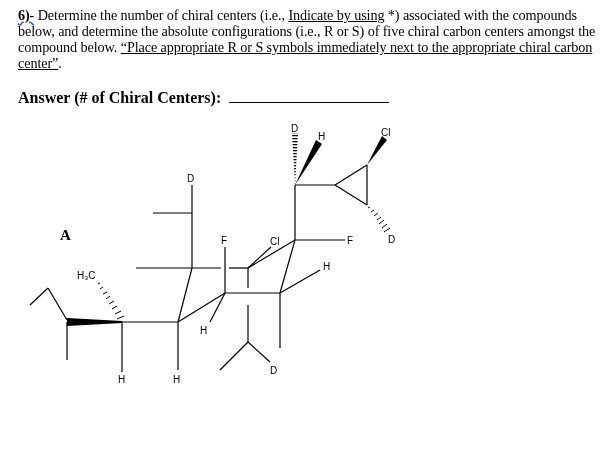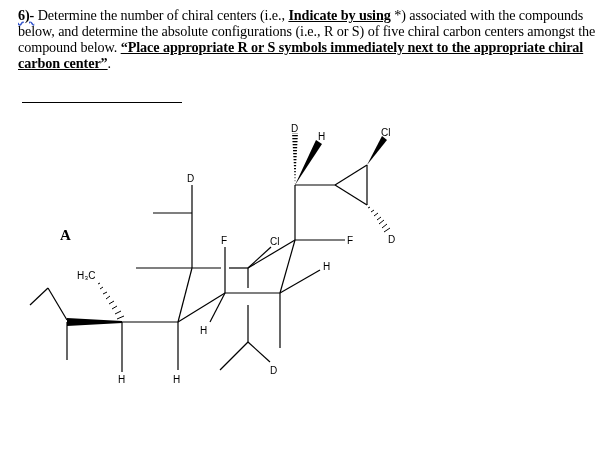--- a/index.html
+++ b/index.html
@@ -3,37 +3,37 @@
   <meta charset="utf-8">
   <style>
     html, body { margin: 0; padding: 0; background: #ffffff; }
     body { width: 613px; height: 460px; position: relative; overflow: hidden;
            font-family: "Liberation Serif", serif; color: #000; }
     .question { position: absolute; left: 18px; top: 7px; width: 580px;
                 font-size: 14.2px; line-height: 16px; letter-spacing: -0.1px; }
     .qnum { font-weight: bold; text-decoration: underline; text-decoration-style: wavy;
             text-decoration-color: #3355cc; }
     .b { font-weight: normal; }
-    .bu { font-weight: bold; text-decoration: underline; }
+    .bu { font-weight: normal; text-decoration: underline; }
     .answer { position: absolute; left: 18px; top: 88px; font-size: 16px; font-weight: bold; }
     .answer-line { display: inline-block; width: 160px; border-bottom: 1.3px solid #000;
                    height: 14px; vertical-align: baseline; margin-left: 4px; }
     .label-a { position: absolute; left: 60px; top: 227px; font-size: 15px; font-weight: bold; }
     svg.mol { position: absolute; left: 0; top: 0; }
     svg text { font-family: "Liberation Sans", sans-serif; font-size: 10px; fill: #000; }
   </style>
 </head>
 <body>
 
 <div class="question">
   <span class="qnum">6)-</span><span> Determine the number of chiral centers </span><span class="b">(i.e., </span><span class="bu">Indicate by using</span><span> *)</span><span> associated with the compounds below, and determine the absolute configurations (i.e., R or S) of </span><span class="b">five chiral carbon centers</span><span> amongst the compound below.  </span><span class="bu">“Place appropriate R or S symbols immediately next to the appropriate chiral carbon center”</span><span>.</span>
 </div>
 
 <div class="answer">
-  <span class="answer-line"></span>
+  <span>Answer (# of Chiral Centers): </span><span class="answer-line"></span>
 </div>
 
 <div class="label-a">A</div>
 
 <svg class="mol" width="613" height="460">
   <defs>
     <pattern id="hash" width="3" height="3" patternUnits="userSpaceOnUse">
       <rect width="3" height="1.3" fill="#000"></rect>
     </pattern>
   </defs>

